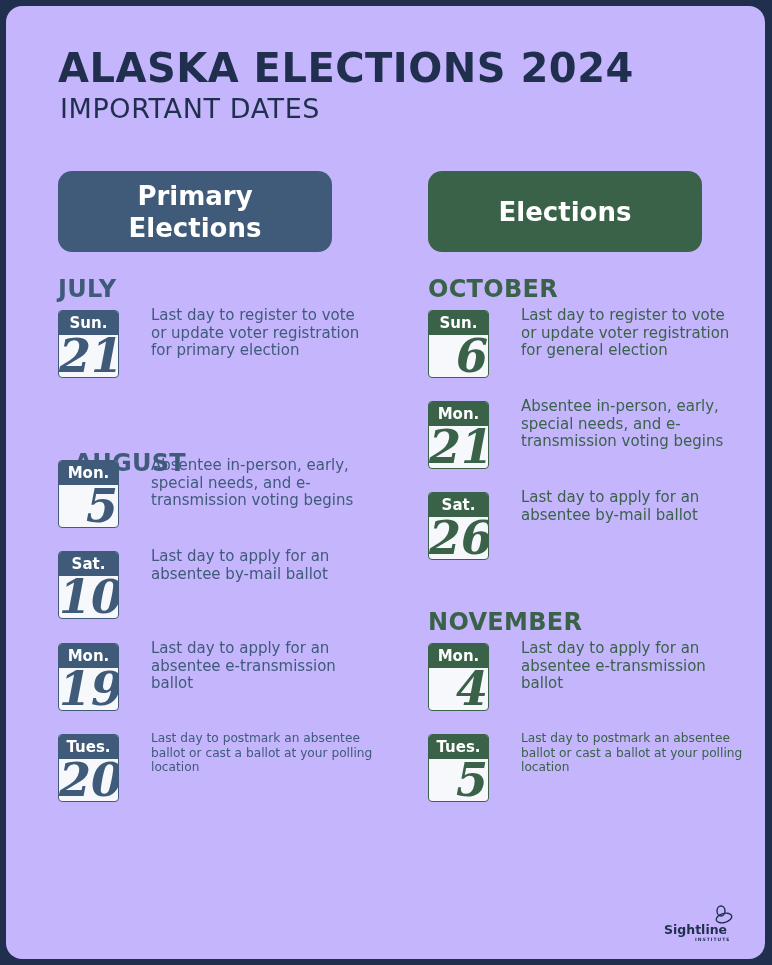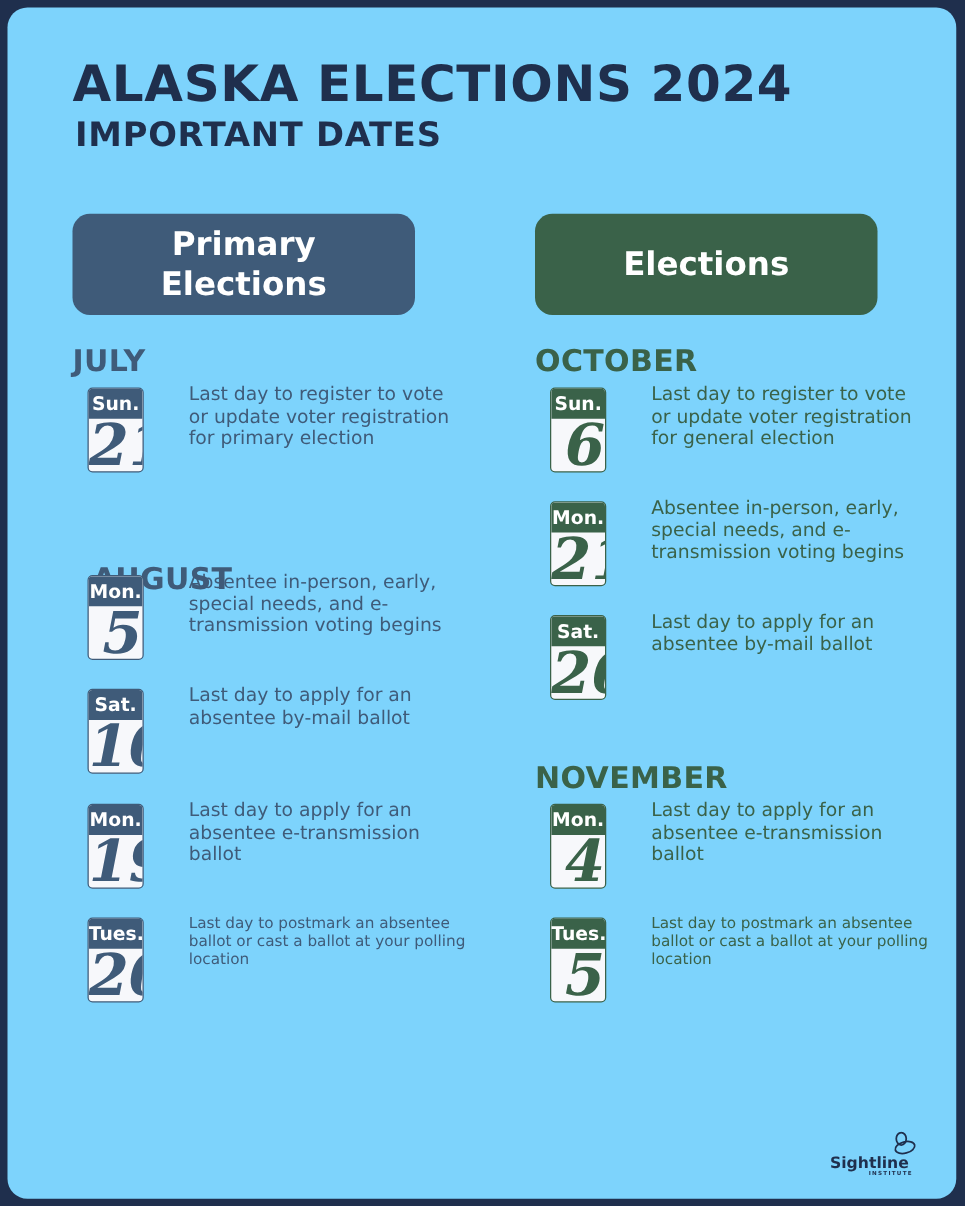--- a/index.html
+++ b/index.html
@@ -1,25 +1,25 @@
 <!DOCTYPE html>
 <html><head>
 <meta charset="utf-8">
 <style>
   html,body{margin:0;padding:0;}
   body{width:772px;height:965px;background:#1f2f4d;position:relative;overflow:hidden;font-family:"DejaVu Sans","Liberation Sans",sans-serif;}
-  .card{position:absolute;left:6px;top:6px;width:759px;height:953px;background:#7dd3fc;border-radius:16px;}
+  .card{position:absolute;left:6px;top:6px;width:759px;height:953px;background:#c4b5fd;border-radius:16px;}
   .title{position:absolute;left:52px;top:40px;font-size:40px;font-weight:bold;color:#1f2f4d;letter-spacing:0.5px;line-height:44px;}
-  .subtitle{position:absolute;left:54px;top:88px;font-size:27px;font-weight:bold;color:#1f2f4d;letter-spacing:0.6px;line-height:30px;}
+  .subtitle{position:absolute;left:54px;top:88px;font-size:27px;font-weight:normal;color:#1f2f4d;letter-spacing:0.6px;line-height:30px;}
   .col-head{position:absolute;top:171px;width:274px;height:81px;border-radius:14px;color:#fff;font-weight:bold;font-size:26px;line-height:32px;text-align:center;display:flex;flex-direction:column;justify-content:center;}
   .col-head.primary{left:58px;background:#3f5b79;}
   .col-head.general{left:428px;background:#3a6249;}
   .month{position:absolute;font-size:24px;font-weight:bold;letter-spacing:0.3px;}
   .entry{position:absolute;width:300px;height:70px;}
-  .cal{position:absolute;left:12px;top:0;width:45px;height:68px;border:1.5px solid;border-radius:4px;background:#f7f8fb;overflow:hidden;box-sizing:border-box;}
+  .cal{position:absolute;left:0;top:0;width:61px;height:68px;border:1.5px solid;border-radius:4px;background:#f7f8fb;overflow:hidden;box-sizing:border-box;}
   .cal .dow{height:24px;color:#fff;font-weight:bold;font-size:15px;line-height:24px;text-align:center;}
   .cal .day{font-family:"DejaVu Serif","Liberation Serif",serif;font-weight:bold;font-size:46px;line-height:42px;text-align:right;font-style:italic;}
   .txt{position:absolute;left:73px;top:-3px;font-size:15px;line-height:17.5px;width:220px;margin-left:20px;}
   .txt .head{font-size:15px;display:block;}
   .txt .small{font-size:12.2px;line-height:14.5px;display:block;}
   .blue .cal{border-color:#3f5b79;} .blue .dow{background:#3f5b79;} .blue .day,.blue .txt,.month.blue{color:#3f5b79;}
   .green .cal{border-color:#3a6249;} .green .dow{background:#3a6249;} .green .day,.green .txt,.month.green{color:#3a6249;}
   .logo{position:absolute;left:664px;top:905px;width:70px;height:40px;}
   .logo .name{position:absolute;left:0;top:17px;font-size:12.5px;font-weight:bold;color:#1f2f4d;}
   .logo .inst{position:absolute;left:31px;top:32px;font-size:4.5px;letter-spacing:1px;color:#1f2f4d;font-weight:bold;}

